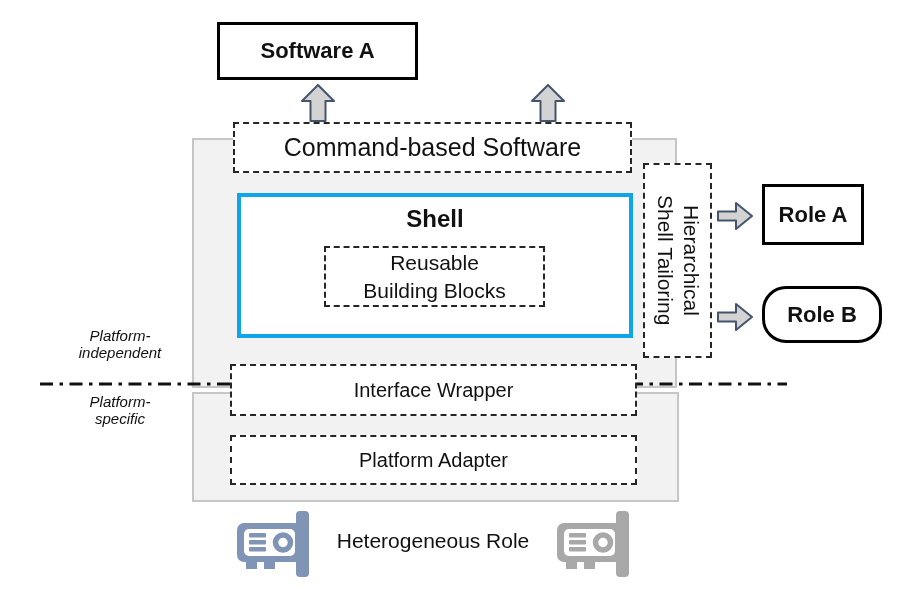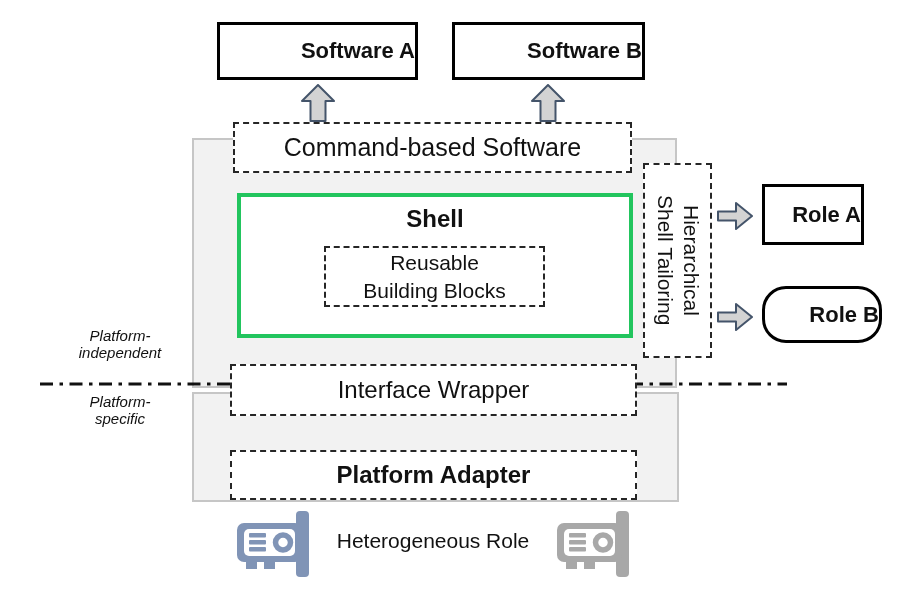--- a/index.html
+++ b/index.html
@@ -8,43 +8,43 @@
     font-family:"Liberation Sans","DejaVu Sans",sans-serif;color:#111;
     overflow:hidden;
   }
   .abs{position:absolute;box-sizing:border-box;}
   .gcont{background:#f2f2f2;border:2px solid #c6c6c6;z-index:1;}
   #cont-top{left:192px;top:138px;width:485px;height:250px;}
   #cont-bottom{left:192px;top:392px;width:487px;height:110px;}
   #divider{left:0;top:0;z-index:2;pointer-events:none;}
   .solid-box{
     background:#fff;border:3px solid #000;z-index:3;
-    display:flex;align-items:center;justify-content:flex-end;
+    display:flex;align-items:center;justify-content:center;
     font-weight:bold;font-size:22px;
   }
   .dashed-box{
     background:#fff;border:2px dashed #262626;z-index:3;
     display:flex;align-items:center;justify-content:center;
-    font-size:24px;text-align:center;
+    font-size:20px;text-align:center;
   }
   #software-a{left:217px;top:22px;width:201px;height:58px;}
   #software-b{left:452px;top:22px;width:193px;height:58px;}
   #role-a{left:762px;top:184px;width:102px;height:61px;}
   #role-b{left:762px;top:286px;width:120px;height:57px;border-radius:24px;}
   #command-interface{left:233px;top:122px;width:399px;height:51px;font-size:25px;}
   #shell{
     left:237px;top:193px;width:396px;height:145px;
-    background:#fff;border:4px solid #22c55e;z-index:3;
+    background:#fff;border:4px solid #0ea5e9;z-index:3;
   }
   #shell-title{left:0;top:8px;width:100%;text-align:center;font-weight:bold;font-size:24px;}
   #building-blocks{left:83px;top:49px;width:221px;height:61px;font-size:21px;line-height:1.3;}
   #shell-tailoring{left:643px;top:163px;width:69px;height:195px;font-size:21px;}
   #shell-tailoring .vtext{writing-mode:vertical-rl;text-orientation:mixed;text-align:center;line-height:1.24;}
   #interface-wrapper{left:230px;top:364px;width:407px;height:52px;}
-  #platform-adapter{left:230px;top:450px;width:407px;height:50px;font-weight:bold;}
+  #platform-adapter{left:230px;top:435px;width:407px;height:50px;}
   .arrow-svg{z-index:3;}
   #arrow-up-a{left:301px;top:84px;}
   #arrow-up-b{left:531px;top:84px;}
   #arrow-right-a{left:717px;top:202px;}
   #arrow-right-b{left:717px;top:303px;}
   .side-label{
     width:164px;text-align:center;font-style:italic;font-size:15px;line-height:1.16;z-index:3;
   }
   #label-independent{left:38px;top:327px;}
   #label-specific{left:38px;top:393px;}
@@ -64,23 +64,20 @@
 
   <div class="abs gcont" id="cont-top"></div>
   <div class="abs gcont" id="cont-bottom"></div>
 
   <svg class="abs" id="divider" width="924" height="592">
     <line x1="40" y1="384" x2="787" y2="384" stroke-width="3" stroke-dasharray="13 6.5 3.5 6.5" style="stroke: rgb(17, 17, 17);"></line>
   </svg>
 
   <div class="abs solid-box" id="software-a">
     <span>Software A</span>
-  </div>
-  <div class="abs solid-box" id="software-b">
-    <span>Software B</span>
   </div>
 
   <svg class="abs arrow-svg" id="arrow-up-a" width="34" height="38" viewBox="0 0 34 38">
     <polygon points="17,1 33,17 24.5,17 24.5,37 9.5,37 9.5,17 1,17" stroke-width="2" stroke-linejoin="round" style="fill: rgb(211, 211, 211); stroke: rgb(68, 84, 106);"></polygon>
   </svg>
   <svg class="abs arrow-svg" id="arrow-up-b" width="34" height="38" viewBox="0 0 34 38">
     <polygon points="17,1 33,17 24.5,17 24.5,37 9.5,37 9.5,17 1,17" stroke-width="2" stroke-linejoin="round" style="fill: rgb(211, 211, 211); stroke: rgb(68, 84, 106);"></polygon>
   </svg>
 
   <div class="abs dashed-box" id="command-interface">

